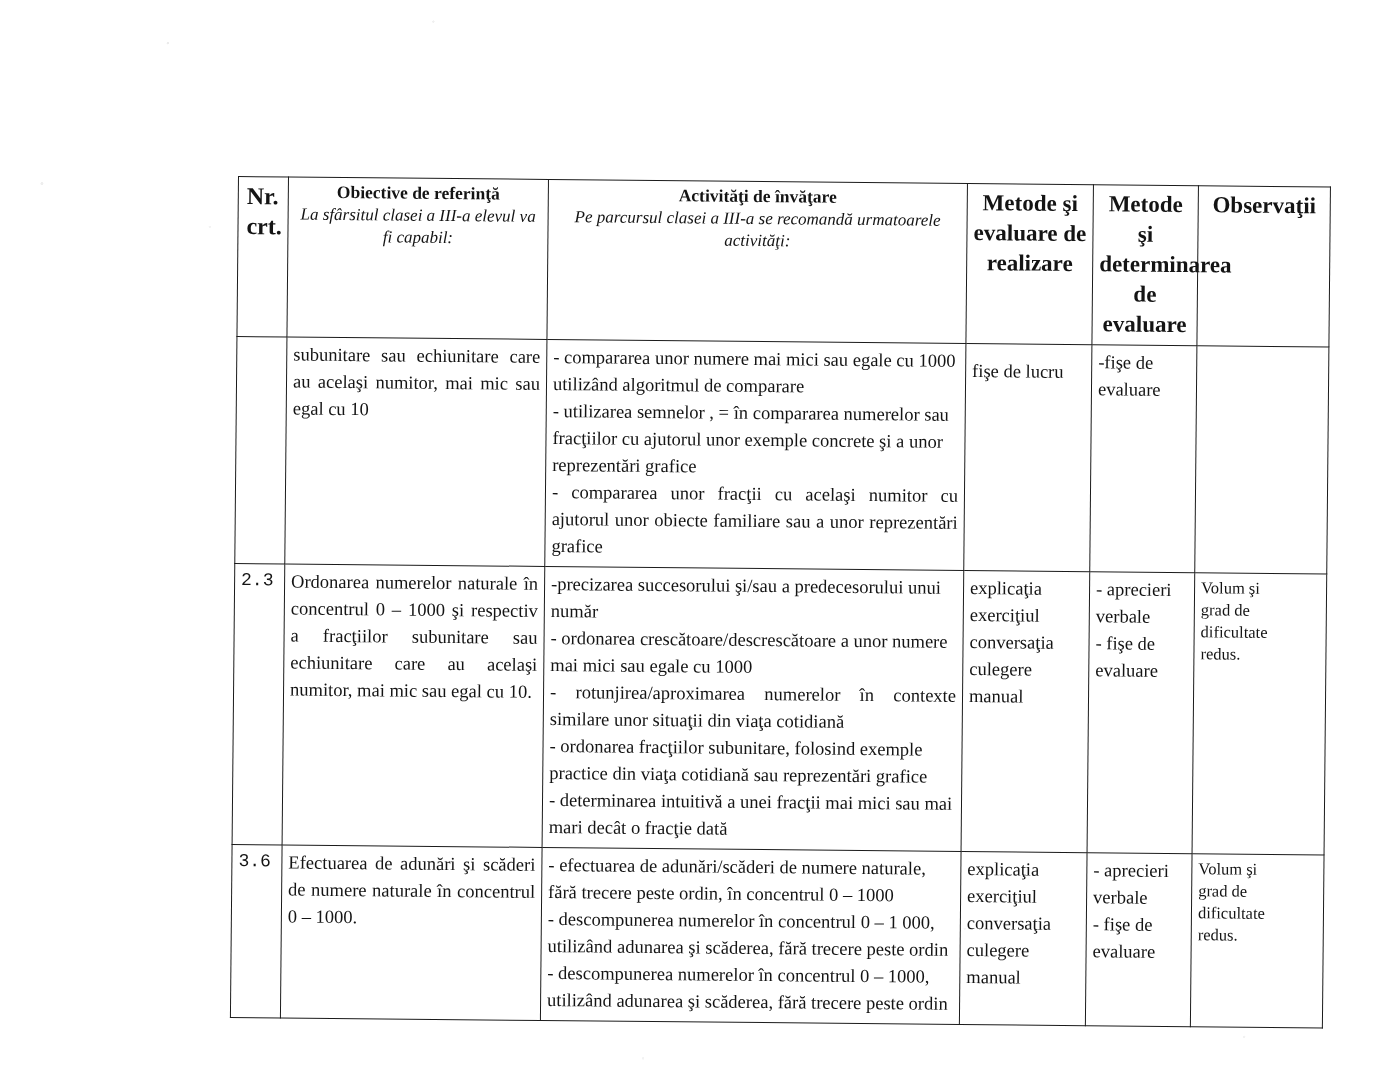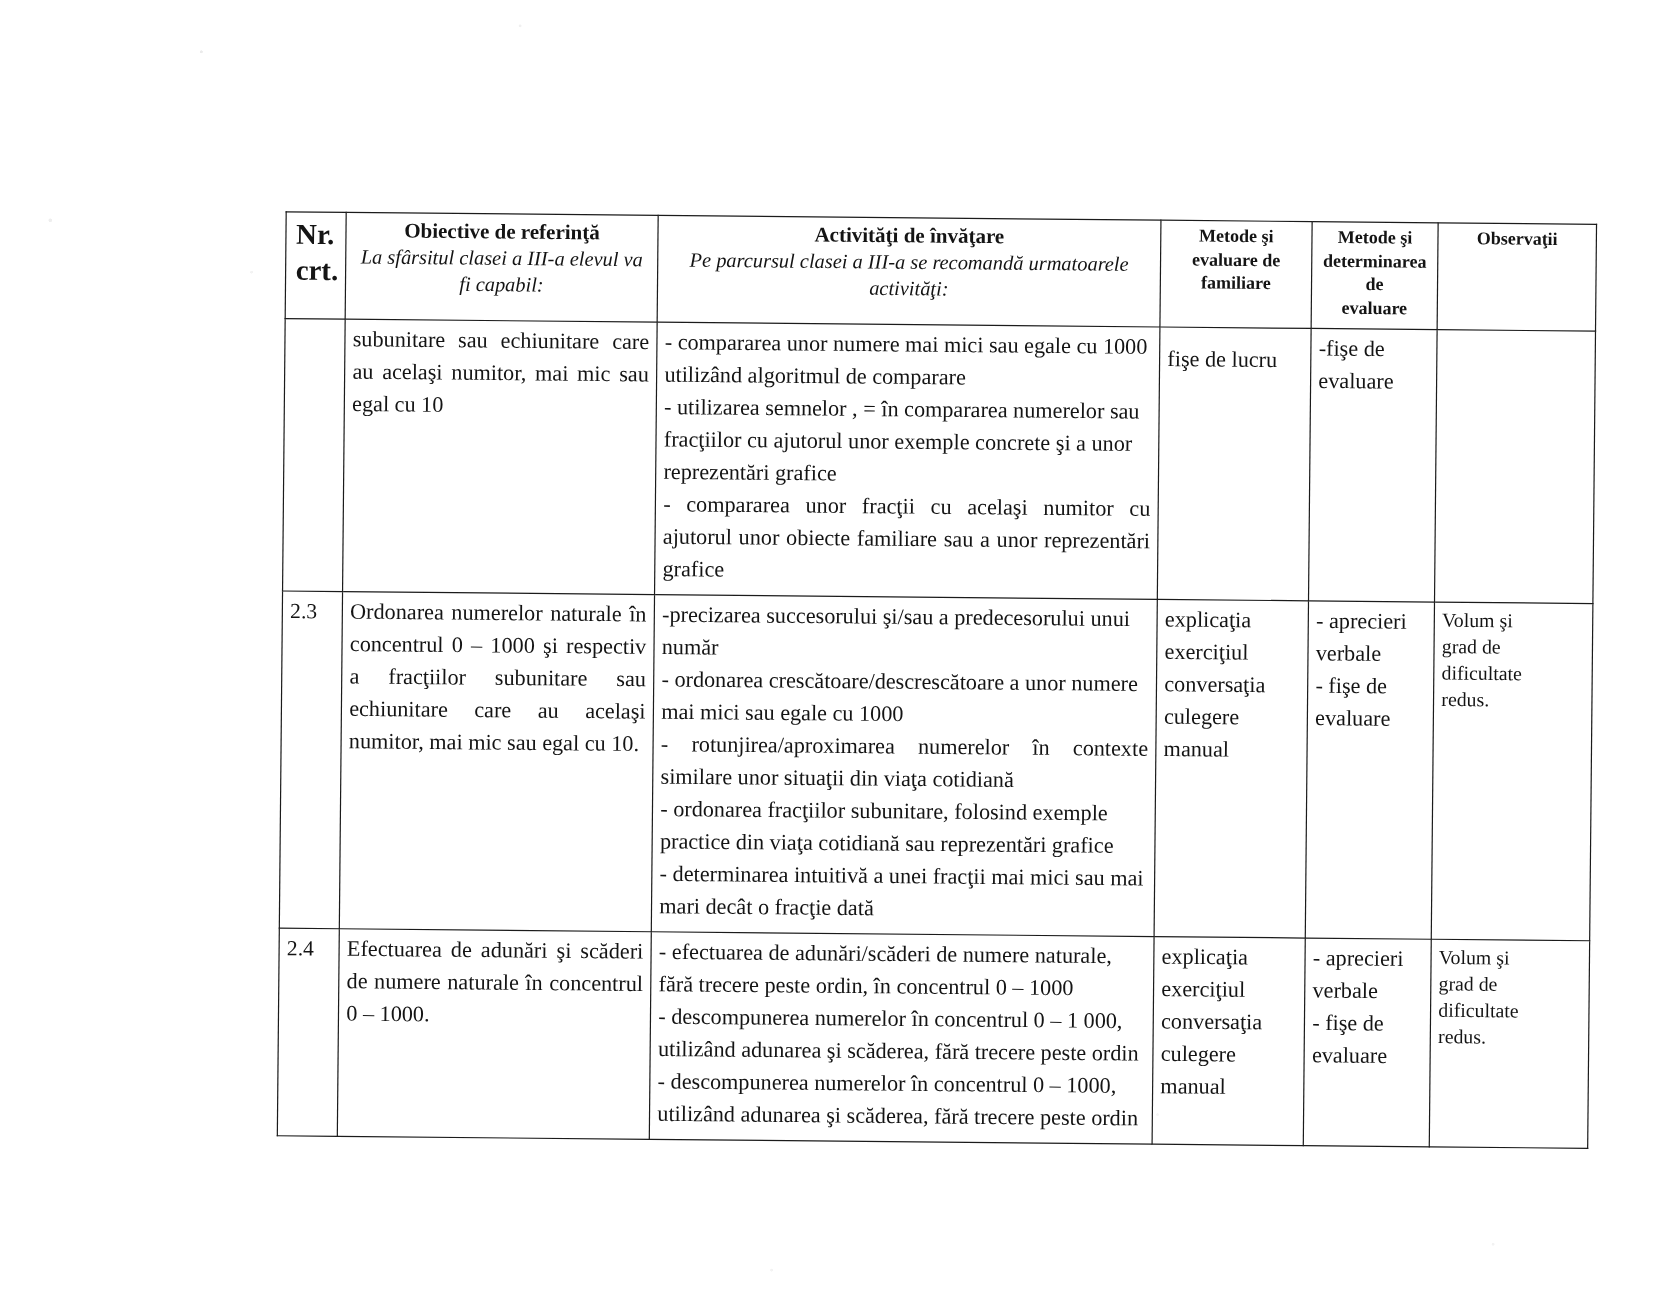--- a/index.html
+++ b/index.html
@@ -72,36 +72,37 @@
     font-size: 17.5px;
     line-height: 1.25;
     display: block;
   }
   .hd-sub {
     font-style: italic;
     font-size: 17px;
     line-height: 1.3;
     display: block;
   }
-  .hd-stack { font-weight: bold; font-size: 15px; line-height: 1.3; }
+  .hd-stack { font-weight: bold; font-size: 23px; line-height: 1.3; }
   .hd-nr {
     font-weight: bold;
     font-size: 24px;
     line-height: 1.25;
     text-align: left;
     display: block;
     padding-left: 2px;
   }
   td.nr-head { vertical-align: middle; text-align: left; }
 
   
   .cell-id {
     font-size: 18px;
     line-height: 1.35;
     padding-top: 2px;
+    font-family: Liberation Mono, monospace;
   }
   .para {
     font-size: 18.5px;
     line-height: 27px;
     margin: 0;
   }
   .para.justify { text-align: justify; text-justify: inter-word; }
   .stack-line {
     font-size: 18.5px;
     line-height: 27px;
@@ -141,21 +142,21 @@
           <span class="hd-main">Obiective de referinţă</span>
           <span class="hd-sub">La sfârsitul clasei a III-a  elevul va fi capabil:</span>
         </td>
         <td>
           <span class="hd-main">Activităţi de învăţare</span>
           <span class="hd-sub">Pe parcursul clasei a III-a  se recomandă urmatoarele activităţi:</span>
         </td>
         <td>
           <div class="hd-stack">Metode şi</div>
           <div class="hd-stack">evaluare de</div>
-          <div class="hd-stack">familiare</div>
+          <div class="hd-stack">realizare</div>
         </td>
         <td>
           <div class="hd-stack">Metode şi</div>
           <div class="hd-stack">determinarea de</div>
           <div class="hd-stack">evaluare</div>
         </td>
         <td>
           <div class="hd-stack">Observaţii</div>
         </td>
       </tr>
@@ -215,21 +216,21 @@
         <td>
           <span class="obs-line">Volum şi</span>
           <span class="obs-line">grad de</span>
           <span class="obs-line">dificultate</span>
           <span class="obs-line">redus.</span>
         </td>
       </tr>
 
       <tr>
         <td>
-          <span class="cell-id">2.4</span>
+          <span class="cell-id">3.6</span>
         </td>
         <td>
           <p class="para justify">Efectuarea de adunări şi scăderi de numere naturale în concentrul 0 – 1000.</p>
         </td>
         <td>
           <p class="para">- efectuarea de adunări/scăderi de numere naturale, fără trecere peste ordin, în concentrul 0 – 1000</p>
           <p class="para">- descompunerea numerelor în concentrul 0 – 1 000, utilizând adunarea şi scăderea, fără trecere peste ordin</p>
           <p class="para">- descompunerea numerelor în concentrul 0 – 1000, utilizând adunarea şi scăderea, fără trecere peste ordin</p>
         </td>
         <td>

